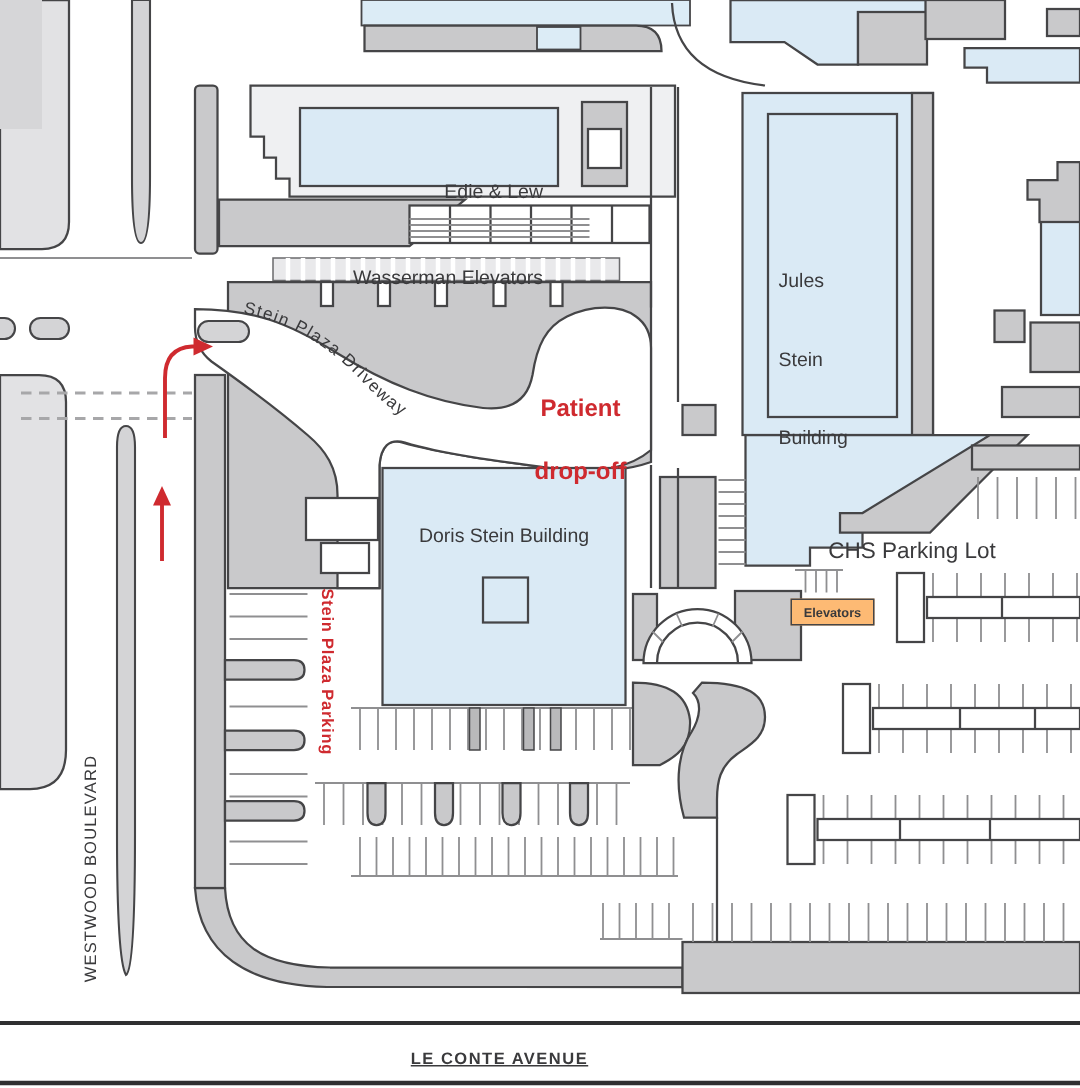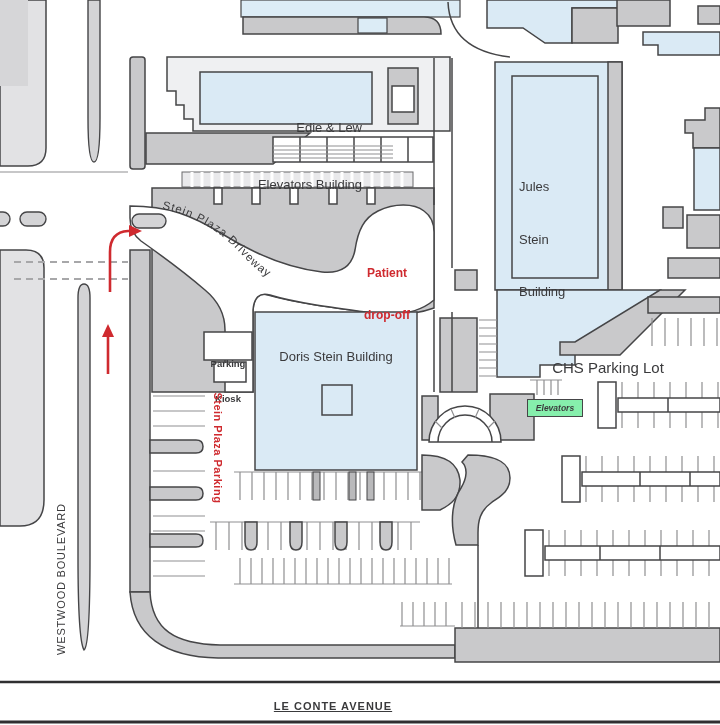--- a/index.html
+++ b/index.html
@@ -24,21 +24,21 @@
   .dsh{fill:none;stroke:#a7a7a9;stroke-width:2;stroke-dasharray:7 5;}
   .red{fill:none;stroke:var(--red);stroke-width:2.6;}
   .redf{fill:var(--red);stroke:none;}
   
   .lbl{position:absolute;color:var(--text);line-height:1.25;white-space:pre;}
   .b{font-weight:bold;}
   .redtxt{color:var(--red);font-weight:bold;}
   .ctr{text-align:center;}
   .rot-ccw{transform:rotate(-90deg);}
   .rot-cw{transform:rotate(90deg);}
-  .box{background:#86efac;border:1.4px solid var(--outline);display:flex;align-items:center;justify-content:center;font-style:italic;}
+  .box{background:#fdba74;border:1.4px solid var(--outline);display:flex;align-items:center;justify-content:center;}
   .curvetxt{font-size:11.5px;letter-spacing:1px;fill:var(--text);}
 </style>
 </head>
 <body>
 
 <div id="map">
 <svg width="720" height="725" viewBox="0 0 720 725">
 
   <g>
     <path class="blk" d="M0,0 H46 V148 Q46,166 28,166 H0 Z"></path>
@@ -234,40 +234,36 @@
   </g>
 
   <g>
     <line x1="0" y1="682" x2="720" y2="682" stroke="#2f2f31" stroke-width="2.6"></line>
     <line x1="0" y1="722" x2="720" y2="722" stroke="#2f2f31" stroke-width="3"></line>
   </g>
 </svg>
 
   <div class="lbl ctr" style="left:210px;top:80px;width:152px;font-size:13px;line-height:19px;text-align:right;">
     <div>Edie &amp; Lew</div>
-    <div>Elevators Building</div>
+    <div>Wasserman Elevators</div>
   </div>
 
   <div class="lbl" style="left:519px;top:143px;width:80px;font-size:13px;line-height:17.5px;">
     <div>Jules</div>
     <div>Stein</div>
     <div>Building</div>
   </div>
 
   <div class="lbl ctr" style="left:256px;top:349px;width:160px;font-size:13px;">Doris Stein Building</div>
 
-  <div class="lbl ctr redtxt" style="left:337px;top:238px;width:100px;font-size:12px;line-height:14px;">
+  <div class="lbl ctr redtxt" style="left:337px;top:238px;width:100px;font-size:16px;line-height:14px;">
     <div>Patient</div>
     <div>drop-off</div>
   </div>
 
-  <div class="lbl ctr b" style="left:204px;top:335px;width:48px;font-size:9.5px;line-height:11.5px;">
-    <div>Parking</div>
-    <div>Kiosk</div>
-  </div>
 
   <div class="lbl ctr redtxt rot-cw" style="left:161px;top:441px;width:112px;font-size:11px;letter-spacing:0.5px;">Stein Plaza Parking</div>
 
   <div class="lbl ctr" style="left:528px;top:359px;width:160px;font-size:15px;">CHS Parking Lot</div>
 
   <div class="lbl box b" style="left:527px;top:399px;width:54px;height:16px;font-size:8.5px;">Elevators</div>
 
   <div class="lbl ctr rot-ccw" style="left:-8px;top:578px;width:140px;font-size:11px;letter-spacing:0.8px;">WESTWOOD BOULEVARD</div>
 
   <div class="lbl ctr" style="left:258px;top:700px;width:150px;font-size:11px;letter-spacing:1px;font-weight:600;text-decoration:underline;">LE CONTE AVENUE</div>

